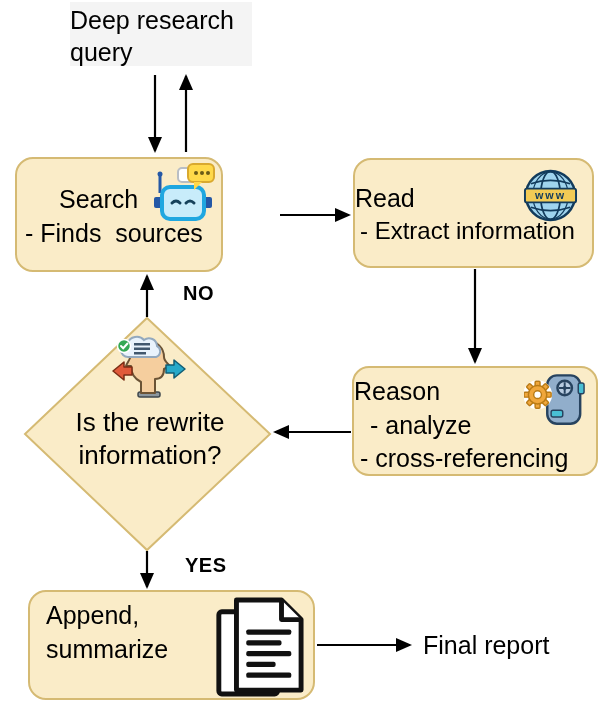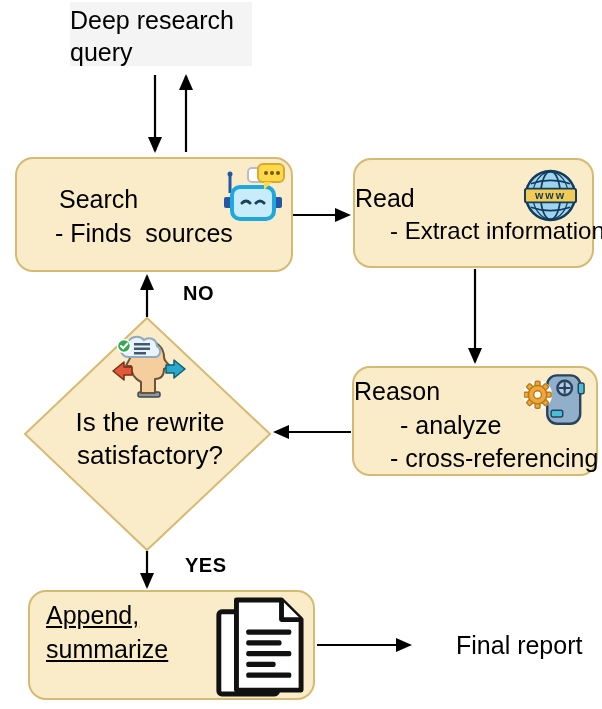--- a/index.html
+++ b/index.html
@@ -6,34 +6,34 @@
   #canvas{
     position:relative;width:602px;height:709px;background:#ffffff;overflow:hidden;
     font-family:"Liberation Sans",sans-serif;color:#000;
   }
   #connectors{position:absolute;left:0;top:0;width:602px;height:709px;}
   .node{
     position:absolute;background:#FAECC8;border:2px solid #D5BA73;border-radius:18px;
     box-sizing:border-box;
   }
   .node-title{position:absolute;font-size:25px;white-space:pre;}
-  .node-line{position:absolute;font-size:25px;white-space:pre;margin-left:30px;}
+  .node-line{position:absolute;font-size:25px;white-space:pre;}
   .node-title.centered{left:0;right:0;}
   .icon{position:absolute;}
   .query-label{
     position:absolute;left:70px;top:2px;width:182px;height:64px;background:#F4F4F4;
     text-align:left;font-size:25px;line-height:32px;padding-top:2px;box-sizing:border-box;
   }
   .edge-label{position:absolute;font-weight:bold;font-size:20px;letter-spacing:.5px;margin-left:28px;}
   .decision-text{
     position:absolute;left:27px;top:406px;width:246px;text-align:center;
     font-size:26px;line-height:33px;
   }
-  .final-label{position:absolute;left:423px;top:631px;font-size:25px;margin-left:33px;}
-  .append-lines{position:absolute;left:16px;top:6px;font-size:25px;line-height:34px;text-decoration:underline;}
+  .final-label{position:absolute;left:423px;top:631px;font-size:25px;}
+  .append-lines{position:absolute;left:16px;top:6px;font-size:25px;line-height:34px;}
   .append-lines div{white-space:pre;}
 </style>
 </head>
 <body>
 
 <div id="canvas">
 
   <svg id="connectors" viewBox="0 0 602 709">
     <defs>
       <marker id="ah" markerWidth="16" markerHeight="14" refX="14" refY="7" orient="auto" markerUnits="userSpaceOnUse">
@@ -51,21 +51,21 @@
     <line x1="147" y1="317" x2="147" y2="276" stroke="#000" stroke-width="2.2" marker-end="url(#ah)"></line>
     <line x1="147" y1="551" x2="147" y2="587" stroke="#000" stroke-width="2.2" marker-end="url(#ah)"></line>
     <line x1="317" y1="645" x2="410" y2="645" stroke="#000" stroke-width="2.2" marker-end="url(#ah)"></line>
   </svg>
 
   <div class="query-label">
     <div>Deep research</div>
     <div>query</div>
   </div>
 
-  <div class="node" style="left:15px;top:157px;width:278px;height:115px;">
+  <div class="node" style="left:15px;top:157px;width:208px;height:115px;">
     <span class="node-title" style="left:42px;top:26px;">Search</span>
     <span class="node-line" style="left:8px;top:60px;">- Finds  sources</span>
     <svg class="icon" style="right:5px;top:4px;" width="66" height="62" viewBox="0 0 66 62">
       <line x1="10" y1="30" x2="10" y2="13" stroke="#2458A6" stroke-width="3"></line>
       <circle cx="10" cy="11" r="2.5" fill="#2458A6"></circle>
       <rect x="4" y="34" width="8" height="11" rx="2" fill="#2458A6"></rect>
       <rect x="54" y="34" width="8" height="11" rx="2" fill="#2458A6"></rect>
       <rect x="12" y="24" width="42" height="32" rx="8" fill="#C8ECFA" stroke="#1FA7E0" stroke-width="4"></rect>
       <path d="M22,40 q4,-4 8,0" stroke="#16425B" stroke-width="3" fill="none" stroke-linecap="round"></path>
       <path d="M36,40 q4,-4 8,0" stroke="#16425B" stroke-width="3" fill="none" stroke-linecap="round"></path>
@@ -85,21 +85,21 @@
       <circle cx="28" cy="28" r="25" fill="#9FD4EE" stroke="#123B5C" stroke-width="2.5"></circle>
       <ellipse cx="28" cy="28" rx="10" ry="24.5" fill="none" stroke="#123B5C" stroke-width="1.8"></ellipse>
       <ellipse cx="28" cy="28" rx="18" ry="24" fill="none" stroke="#123B5C" stroke-width="1.2"></ellipse>
       <path d="M8,16 Q28,9 48,16" stroke="#123B5C" stroke-width="1.8" fill="none"></path>
       <path d="M8,40 Q28,47 48,40" stroke="#123B5C" stroke-width="1.8" fill="none"></path>
       <rect x="2" y="21" width="52" height="14" rx="2" fill="#F2CB55" stroke="#123B5C" stroke-width="2"></rect>
       <text x="28" y="32" text-anchor="middle" font-size="11" font-weight="bold" letter-spacing="2" fill="#123B5C">www</text>
     </svg>
   </div>
 
-  <div class="node" style="left:352px;top:366px;width:246px;height:110px;">
+  <div class="node" style="left:352px;top:366px;width:246px;height:110px;border-radius:17px;">
     <span class="node-title centered" style="top:9px;">Reason</span>
     <span class="node-line" style="left:16px;top:43px;">- analyze</span>
     <span class="node-line" style="left:6px;top:76px;">- cross-referencing</span>
     <svg class="icon" style="right:10px;top:5px;" width="62" height="57" viewBox="0 0 64 58">
       <rect x="24" y="2" width="34" height="50" rx="10" fill="#91AECB" stroke="#27435F" stroke-width="2.5"></rect>
       <circle cx="14" cy="22" r="15" fill="#FFFFFF"></circle>
       <g fill="#F0A73C" stroke="#B97B16" stroke-width="1.5">
         <rect x="11.5" y="8" width="5" height="7" rx="1" transform="rotate(0 14 22)"></rect>
         <rect x="11.5" y="8" width="5" height="7" rx="1" transform="rotate(45 14 22)"></rect>
         <rect x="11.5" y="8" width="5" height="7" rx="1" transform="rotate(90 14 22)"></rect>
@@ -126,21 +126,21 @@
     <rect x="22" y="8" width="16" height="2.5" fill="#41586E"></rect>
     <rect x="22" y="12.5" width="16" height="2.5" fill="#41586E"></rect>
     <rect x="22" y="17" width="12" height="2.5" fill="#41586E"></rect>
     <circle cx="12" cy="11" r="6.5" fill="#34A853" stroke="#FFFFFF" stroke-width="1.5"></circle>
     <path d="M9,11 l2.2,2.2 L15.5,8.5" stroke="#FFFFFF" stroke-width="2" fill="none" stroke-linecap="round"></path>
     <path d="M20,32 h-8 v-5 l-11,9 11,9 v-5 h8 z" fill="#E05A3A" stroke="#7A2D14" stroke-width="1.5" stroke-linejoin="round"></path>
     <path d="M54,30 h8 v-5 l11,9 -11,9 v-5 h-8 z" fill="#27A9C9" stroke="#135E74" stroke-width="1.5" stroke-linejoin="round"></path>
   </svg>
   <div class="decision-text">
     <div>Is the rewrite</div>
-    <div>satisfactory?</div>
+    <div>information?</div>
   </div>
 
   <span class="edge-label" style="left:155px;top:282px;">NO</span>
   <span class="edge-label" style="left:157px;top:554px;">YES</span>
 
   <div class="node" style="left:28px;top:590px;width:287px;height:110px;">
     <div class="append-lines">
       <div>Append,</div>
       <div>summarize</div>
     </div>

